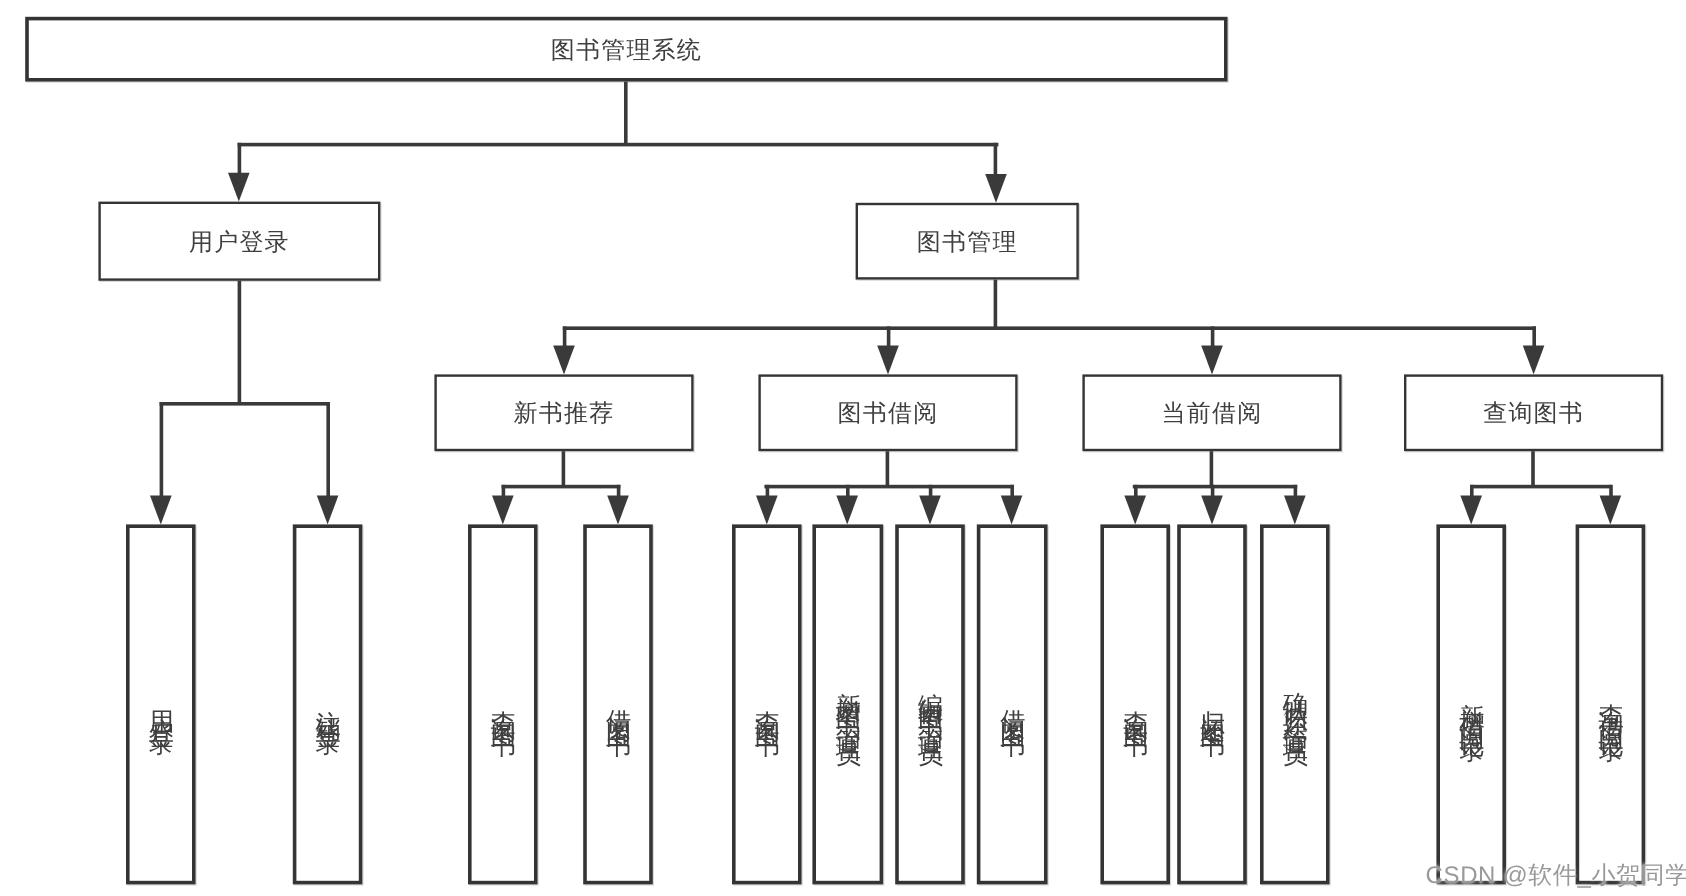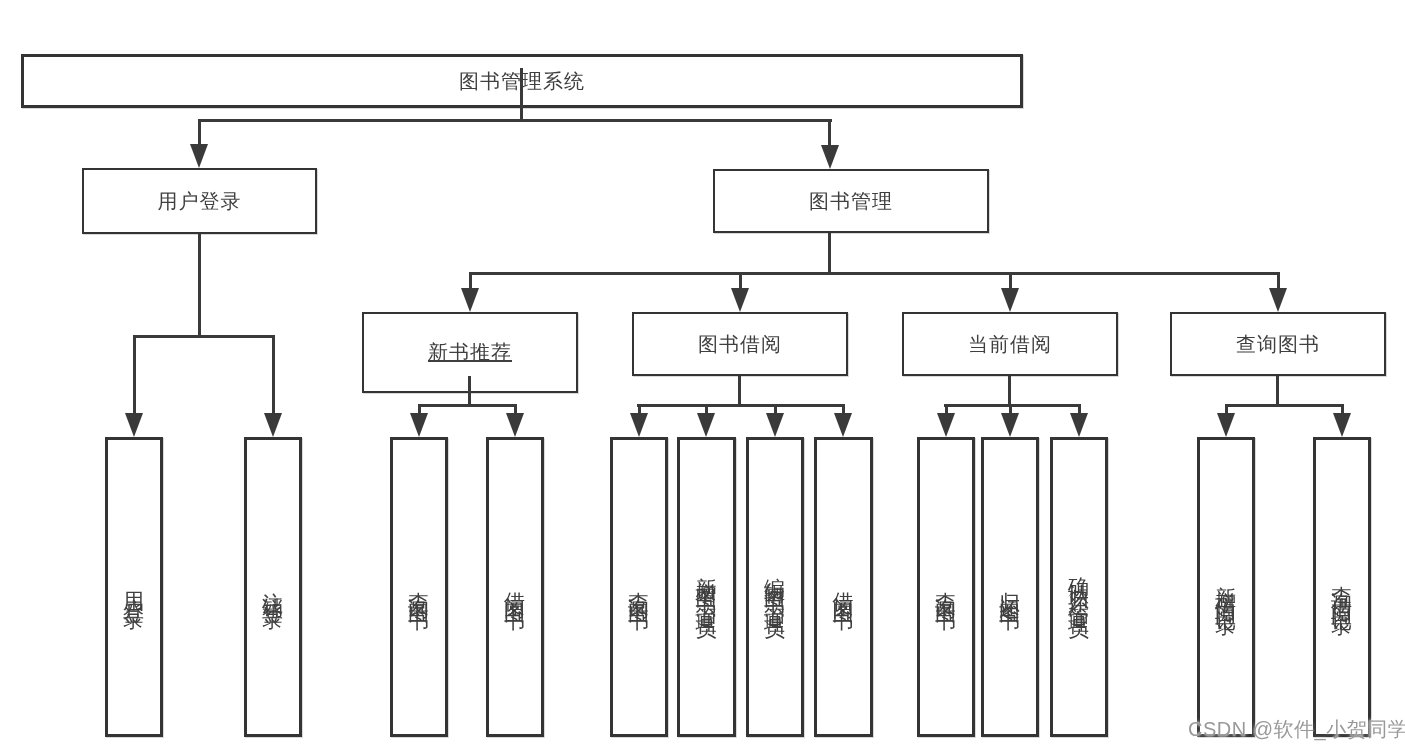--- a/index.html
+++ b/index.html
@@ -15,21 +15,21 @@
     position:absolute;
     box-sizing:border-box;
     background:#ffffff;
     border:2px solid #343434;
     display:flex;align-items:center;justify-content:center;
     font-size:20px;
     color:#3f3f3f;
     letter-spacing:1px;
     box-shadow:1px 1px 0 rgba(0,0,0,0.15);
   }
-  .box.root{border-width:3px;margin-top:40px;}
+  .box.root{border-width:3px;}
   .box.leaf{border-width:3px;top:437px;width:58px;height:300px;}
   .leaf-label{
     writing-mode:vertical-rl;
     text-orientation:mixed;
     font-size:21px;
     letter-spacing:6px;
     line-height:1;
     white-space:nowrap;
   }
   .vline,.hline{position:absolute;background:#3a3a3a;}
@@ -65,21 +65,21 @@
   <div class="vline" style="left:520px;top:68px;height:52px;"></div>
   <div class="hline" style="left:198px;top:119px;width:634px;"></div>
   <div class="vline" style="left:198px;top:119px;height:29px;"></div>
   <div class="arrow" style="left:190px;top:144px;"></div>
   <div class="vline" style="left:828px;top:119px;height:29px;"></div>
   <div class="arrow" style="left:821px;top:145px;"></div>
 
   <div class="box" style="left:82px;top:168px;width:235px;height:66px;">
     <span>用户登录</span>
   </div>
-  <div class="box" style="left:713px;top:169px;width:276px;height:64px;font-family:Liberation Serif, serif;">
+  <div class="box" style="left:713px;top:169px;width:186px;height:64px;font-family:Liberation Serif, serif;">
     <span>图书管理</span>
   </div>
 
   <div class="vline" style="left:198px;top:234px;height:102px;"></div>
   <div class="hline" style="left:133px;top:335px;width:141px;"></div>
   <div class="vline" style="left:133px;top:335px;height:80px;"></div>
   <div class="arrow" style="left:125px;top:413px;"></div>
   <div class="vline" style="left:272px;top:335px;height:80px;"></div>
   <div class="arrow" style="left:264px;top:413px;"></div>
 
@@ -87,21 +87,21 @@
   <div class="hline" style="left:469px;top:272px;width:811px;"></div>
   <div class="vline" style="left:469px;top:272px;height:18px;"></div>
   <div class="arrow" style="left:461px;top:288px;"></div>
   <div class="vline" style="left:739px;top:272px;height:18px;"></div>
   <div class="arrow" style="left:731px;top:288px;"></div>
   <div class="vline" style="left:1009px;top:272px;height:18px;"></div>
   <div class="arrow" style="left:1001px;top:288px;"></div>
   <div class="vline" style="left:1277px;top:272px;height:18px;"></div>
   <div class="arrow" style="left:1269px;top:288px;"></div>
 
-  <div class="box" style="left:362px;top:312px;width:216px;height:81px;text-decoration:underline;">
+  <div class="box" style="left:362px;top:312px;width:216px;height:64px;">
     <span>新书推荐</span>
   </div>
   <div class="box" style="left:902px;top:312px;width:216px;height:64px;">
     <span>当前借阅</span>
   </div>
   <div class="box" style="left:632px;top:312px;width:216px;height:64px;">
     <span>图书借阅</span>
   </div>
   <div class="box" style="left:1170px;top:312px;width:216px;height:64px;">
     <span>查询图书</span>

